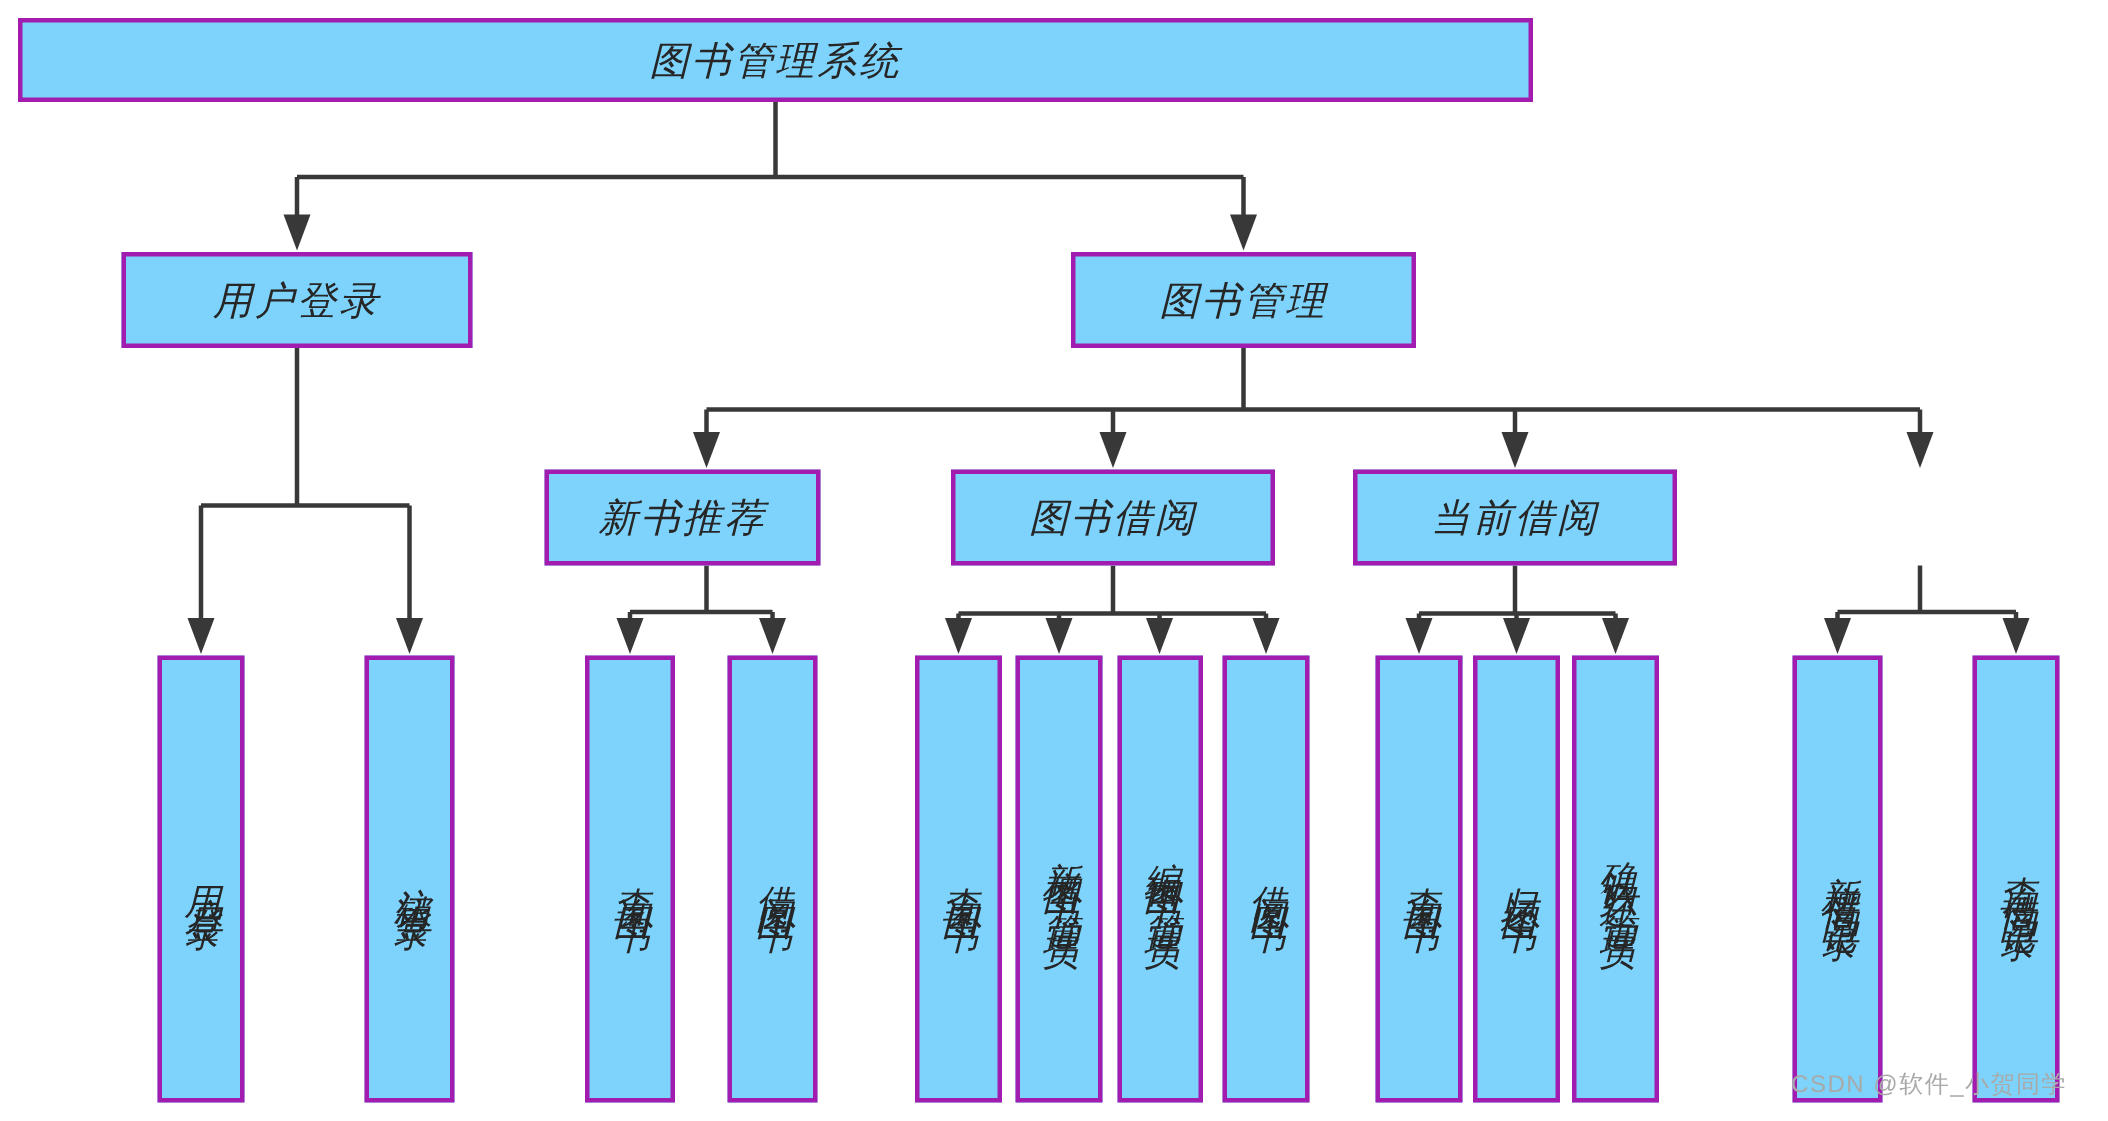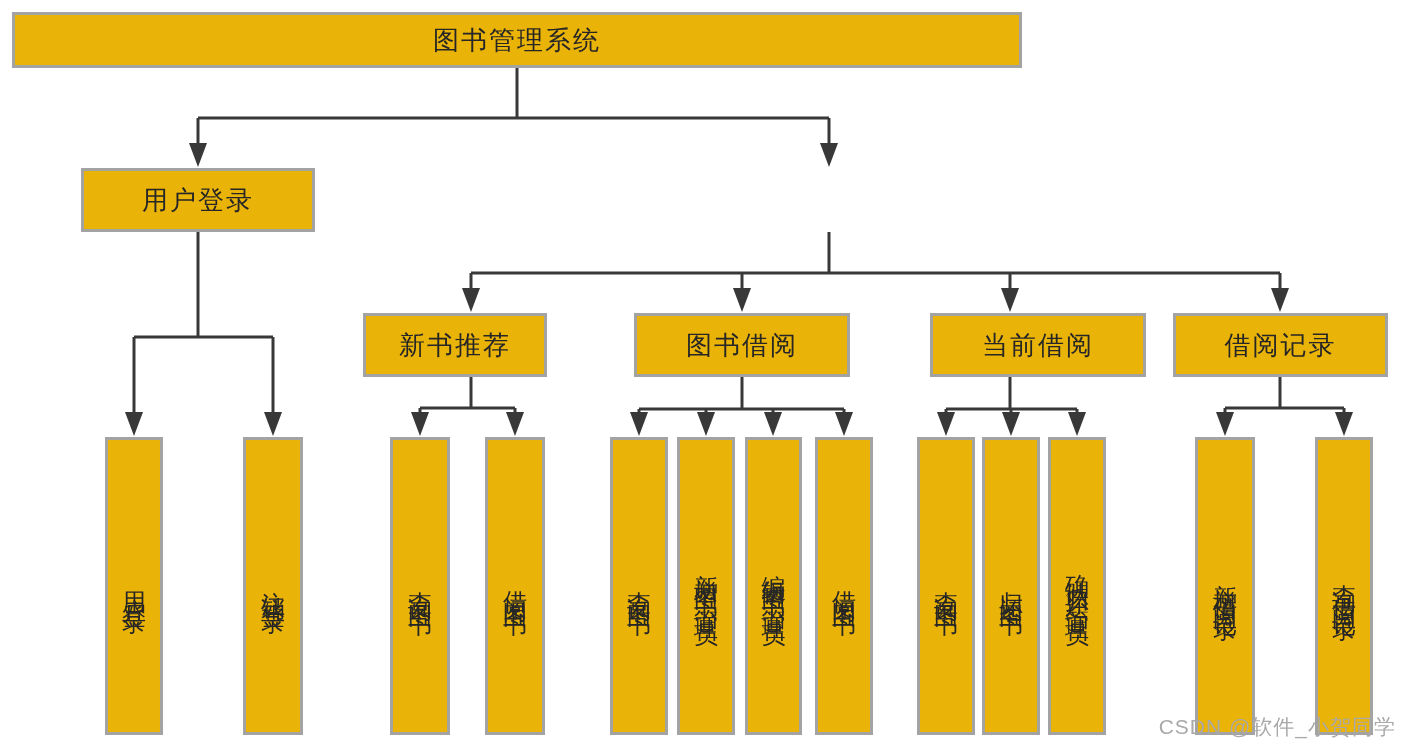--- a/index.html
+++ b/index.html
@@ -4,32 +4,33 @@
 <style>
   html,body { margin:0; padding:0; background:#ffffff; }
   .canvas {
     position:relative; width:1405px; height:747px;
     background:#ffffff; overflow:hidden;
     font-family:"Liberation Sans", sans-serif;
   }
   svg.wires { position:absolute; left:0; top:0; width:1405px; height:747px; }
   .node {
     position:absolute; box-sizing:border-box;
-    border:3px solid #a3a3a3; background:#eab308;
+    border:3px solid #a21caf; background:#7dd3fc;
     display:flex; align-items:center; justify-content:center;
     color:#262626;
+    font-style:italic;
   }
   .h-node .label { font-size:26px; letter-spacing:2px; white-space:nowrap; }
   .v-node .label {
     writing-mode:vertical-rl; text-orientation:mixed;
     font-size:24px; line-height:1; letter-spacing:7px; white-space:nowrap;
   }
   .watermark {
-    position:absolute; top:713px; right:9px; z-index:6;
-    font-size:21px; letter-spacing:1px; color:#a9a9a9; white-space:nowrap;
+    position:absolute; top:713px; right:27px; z-index:6;
+    font-size:16px; letter-spacing:1px; color:#a9a9a9; white-space:nowrap;
   }
   .wires line     { stroke:#383838; stroke-width:3; }
   .wires polygon  { fill:#383838; }
 </style>
 </head>
 <body>
 
 <div class="canvas">
 
   <svg class="wires" viewBox="0 0 1405 747" aria-hidden="true">
@@ -108,32 +109,32 @@
     </g>
   </svg>
 
   <div class="node h-node" style="left:12px; top:12px; width:1010px; height:56px;">
     <span class="label">图书管理系统</span>
   </div>
 
   <div class="node h-node" style="left:81px; top:168px; width:234px; height:64px;">
     <span class="label">用户登录</span>
   </div>
+  <div class="node h-node" style="left:714px; top:168px; width:230px; height:64px;">
+    <span class="label">图书管理</span>
+  </div>
 
   <div class="node h-node" style="left:363px; top:313px; width:184px; height:64px;">
     <span class="label">新书推荐</span>
   </div>
   <div class="node h-node" style="left:634px; top:313px; width:216px; height:64px;text-align:center;">
     <span class="label">图书借阅</span>
   </div>
-  <div class="node h-node" style="left:902px; top:313px; width:216px; height:64px;margin-left:28px;">
+  <div class="node h-node" style="left:902px; top:313px; width:216px; height:64px;">
     <span class="label">当前借阅</span>
-  </div>
-  <div class="node h-node" style="left:1173px; top:313px; width:215px; height:64px;">
-    <span class="label">借阅记录</span>
   </div>
 
   <div class="node v-node" style="left:105px; top:437px; width:58px; height:298px;">
     <span class="label">用户登录</span>
   </div>
   <div class="node v-node" style="left:243px; top:437px; width:60px; height:298px;">
     <span class="label">注销登录</span>
   </div>
 
   <div class="node v-node" style="left:390px; top:437px; width:60px; height:298px;">

